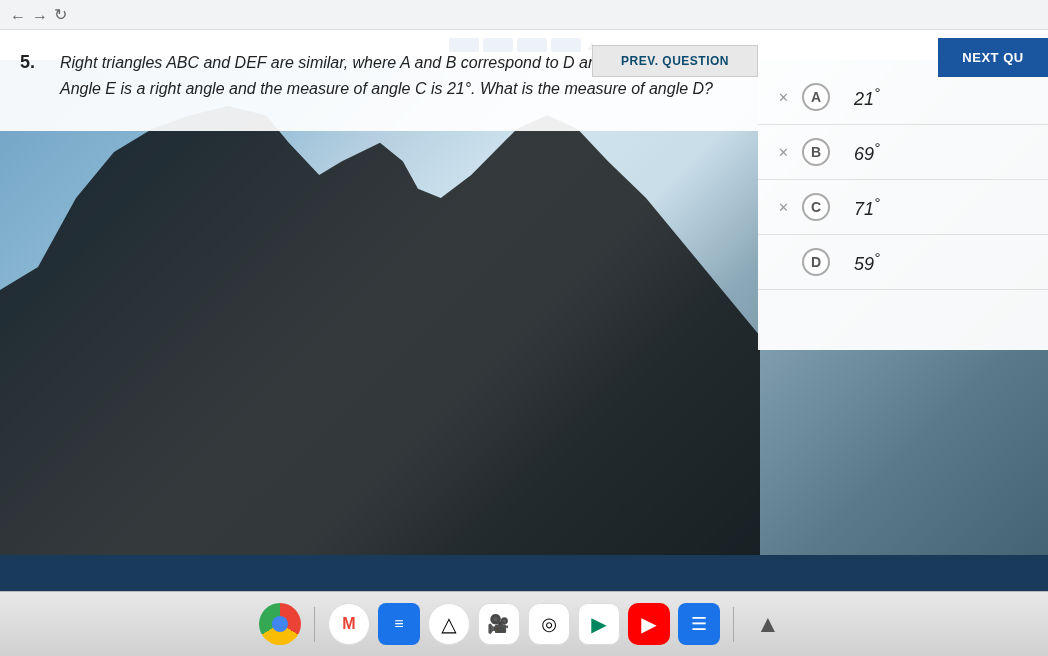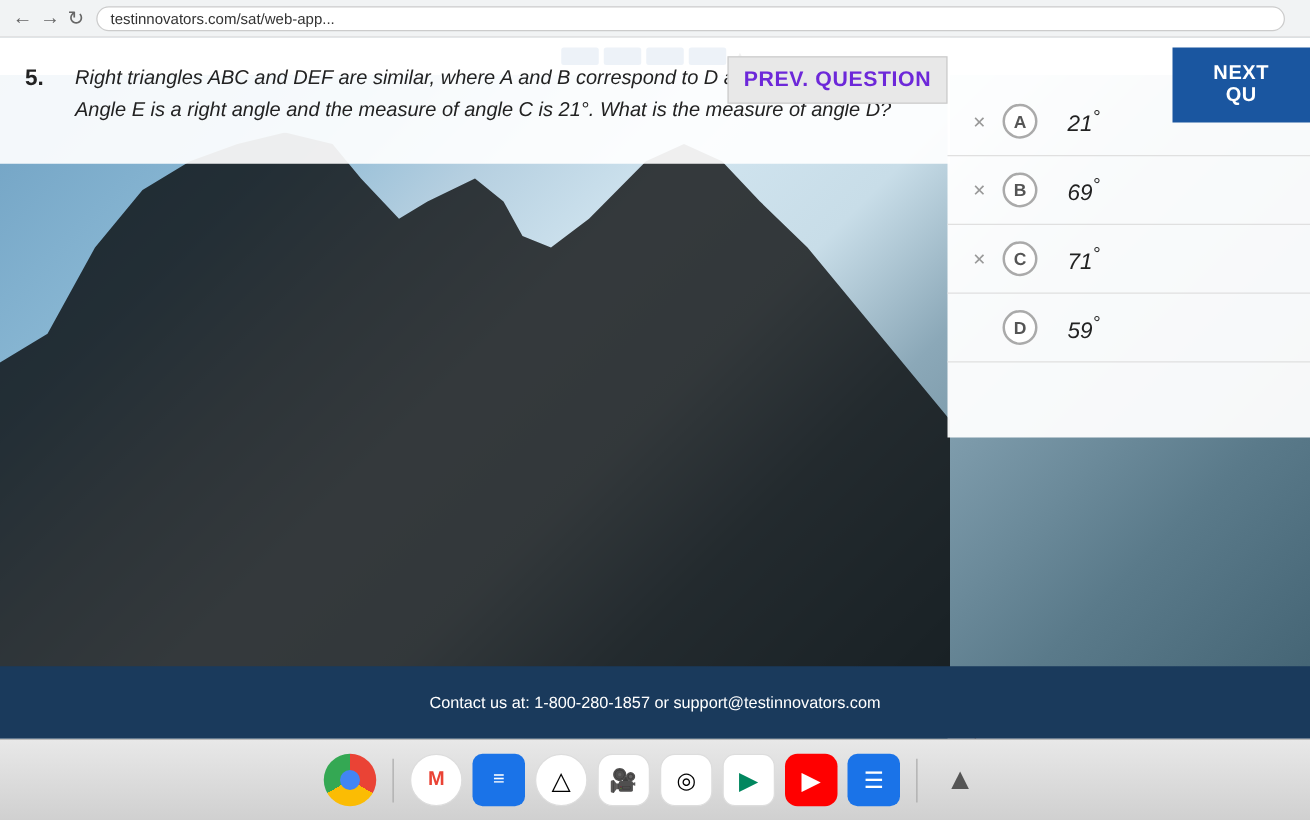--- a/index.html
+++ b/index.html
@@ -149,37 +149,37 @@
       margin-left: 12px;
     }
 
     
     .btn-prev {
       position: absolute;
       top: 45px;
       right: 290px;
       background: #e8e8e8;
       border: 1px solid #ccc;
-      padding: 8px 12px;
-      font-size: 17px;
-      font-weight: bold;
-      color: #6d28d9;
+      padding: 8px 28px;
+      font-size: 12px;
+      font-weight: bold;
+      color: #0c4a6e;
       cursor: pointer;
       letter-spacing: 0.5px;
       z-index: 8;
     }
 
     .btn-next {
       position: absolute;
       top: 38px;
       right: 0;
       background: #1a56a0;
       border: none;
       padding: 12px 20px;
-      font-size: 16px;
+      font-size: 13px;
       font-weight: bold;
       color: white;
       cursor: pointer;
       letter-spacing: 0.5px;
       z-index: 8;
       width: 110px;
     }
 
     
     .come-back-row {
@@ -297,21 +297,20 @@
 <body>
 
 <div class="bg-photo"></div>
 
 <div class="browser-bar">
   <div class="browser-nav">
     <span style="cursor:pointer;">←</span>
     <span style="cursor:pointer;">→</span>
     <span style="cursor:pointer;">↻</span>
   </div>
-  <div class="address-bar">testinnovators.com/sat/web-app...</div>
 </div>
 
 <div class="top-bar-area">
   <div class="progress-block"></div>
   <div class="progress-block"></div>
   <div class="progress-block"></div>
   <div class="progress-block"></div>
   <span class="chevron-up">▲</span>
 </div>
 
@@ -354,21 +353,20 @@
     <span class="answer-value">59<sup>°</sup></span>
   </div>
 
   <div class="come-back-row" style="position: relative; border-top: 1px solid rgb(224, 224, 224); margin-top: 5px; top: 280px; width: 100%;">
     <span class="bookmark-icon">🔖</span>
     <span>COME BACK LATER</span>
   </div>
 </div>
 
 <div class="footer-bar" style="bottom: 65px;">
-  <div class="footer-text">Contact us at: 1-800-280-1857 or support@testinnovators.com</div>
 </div>
 
 <div class="taskbar">
 
   <div class="taskbar-icon chrome" style="background: conic-gradient(#ea4335 0deg 120deg, #fbbc04 120deg 240deg, #34a853 240deg 360deg); position:relative; overflow:hidden;">
     <div style="position:absolute; width:16px; height:16px; border-radius:50%; background:#4285f4; top:50%; left:50%; transform:translate(-50%,-50%);"></div>
   </div>
   <div class="taskbar-divider"></div>
 
   <div class="taskbar-icon gmail">M</div>

